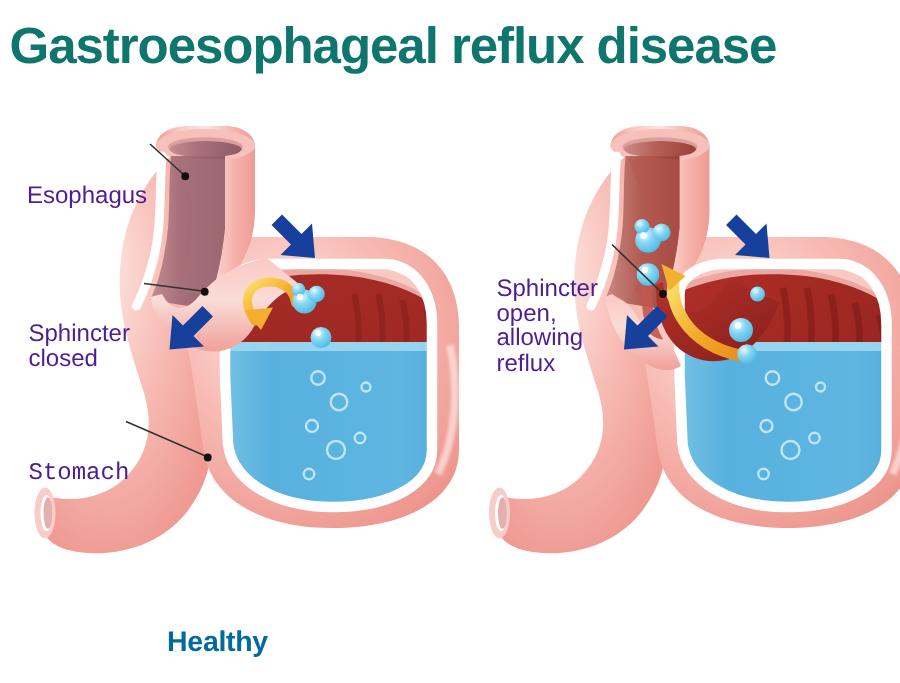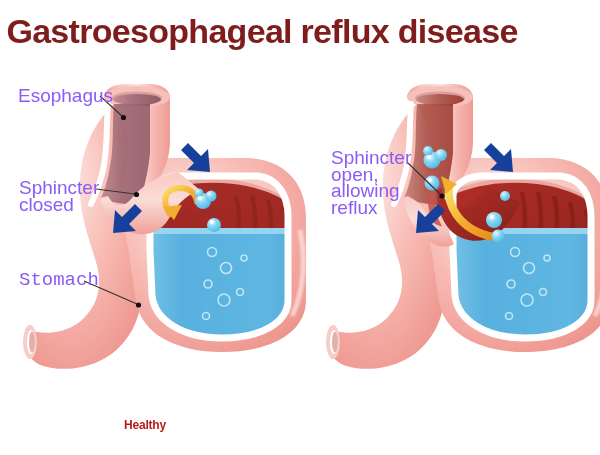--- a/index.html
+++ b/index.html
@@ -6,37 +6,38 @@
   body{
     width:600px;height:455px;background:#ffffff;overflow:hidden;
     font-family:"Liberation Sans","DejaVu Sans",sans-serif;
     -webkit-font-smoothing:antialiased;
   }
   #page{position:relative;width:600px;height:455px;background:#fff;}
 
   
   #title{
     position:absolute;left:0;top:12px;width:524px;text-align:center;
-    font-size:34px;font-weight:bold;color:#7f1d1d;
+    font-size:34px;font-weight:bold;color:#0f766e;
     letter-spacing:-0.7px;white-space:nowrap;
   }
 
   
   .label{
-    position:absolute;font-size:19px;color:#8b5cf6;line-height:16.5px;
+    position:absolute;font-size:16px;color:#4c1d95;line-height:16.5px;
     white-space:pre-line;
+    margin-top:35px;
   }
   #lbl-esophagus{left:18px;top:88px;}
   #lbl-sphincter-closed{left:19px;top:180px;}
   #lbl-stomach{left:19px;top:272px;font-family:Liberation Mono, monospace;}
   #lbl-sphincter-open{left:331px;top:150px;}
 
   
   .caption{
-    position:absolute;font-size:12px;font-weight:bold;color:#b91c1c;
+    position:absolute;font-size:19px;font-weight:bold;color:#0369a1;
     letter-spacing:-0.2px;
   }
   #cap-healthy{left:105px;top:418px;width:80px;text-align:center;}
   #cap-gerd{left:410px;top:418px;width:80px;text-align:center;}
 
   
   .figure{position:absolute;top:0;left:0;width:600px;height:455px;pointer-events:none;}
   .leaders{position:absolute;top:0;left:0;width:600px;height:455px;}
 </style>
 </head>

